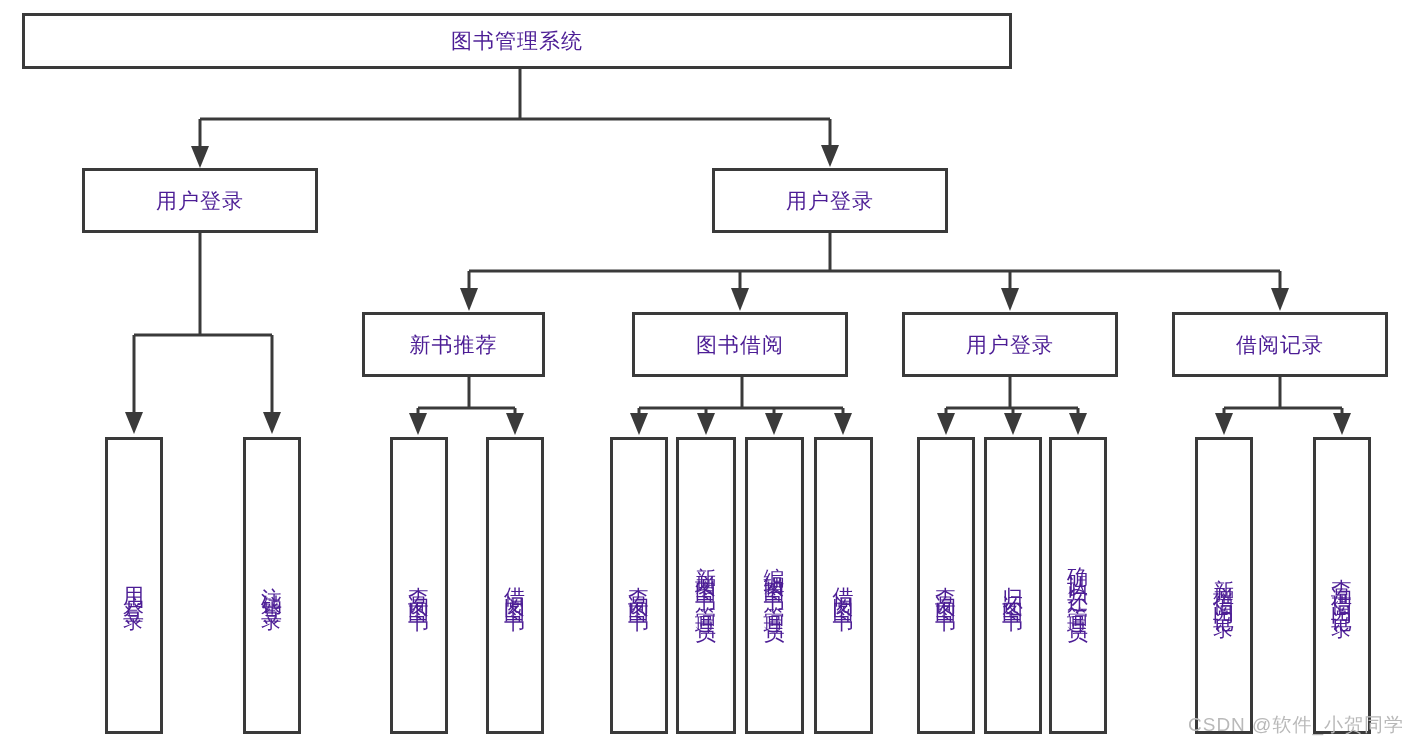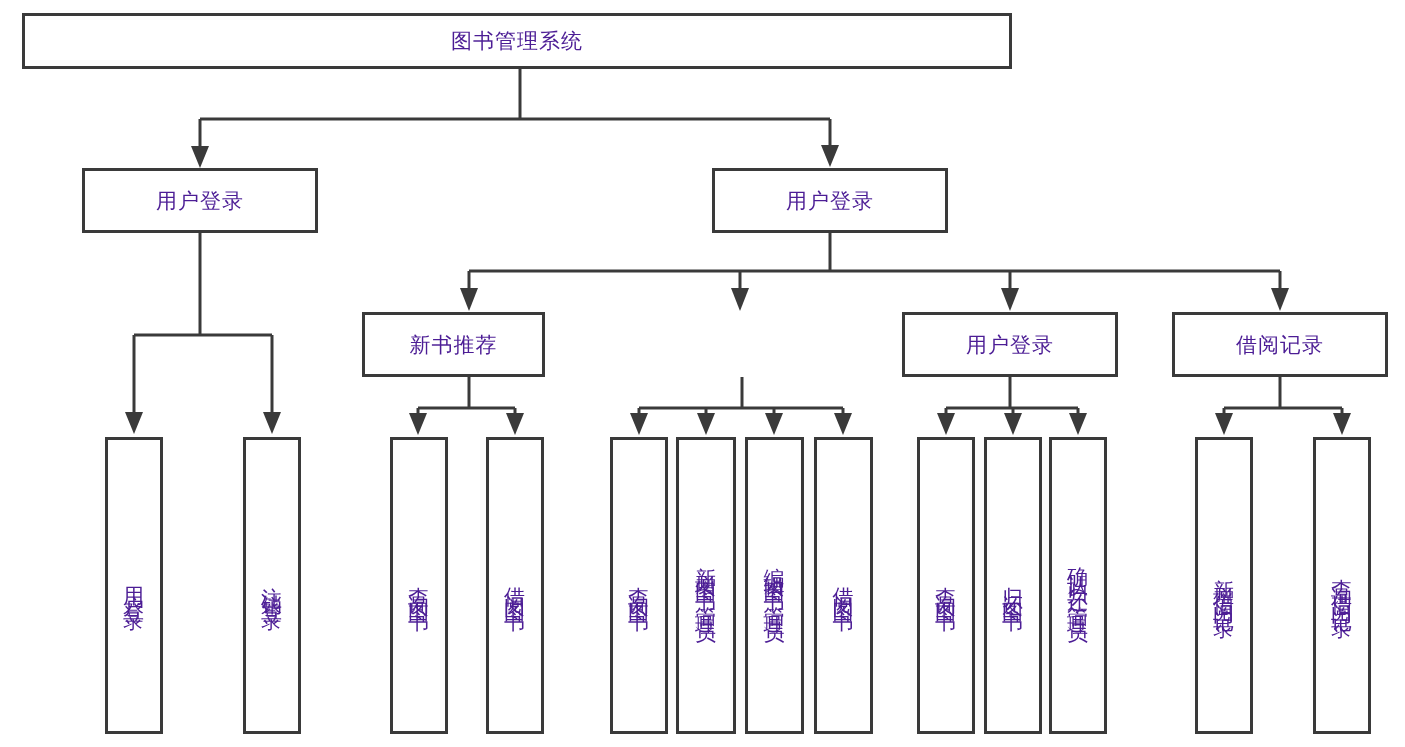--- a/index.html
+++ b/index.html
@@ -129,20 +129,23 @@
   <div class="node h" style="left:82px;top:168px;width:236px;height:65px">
     <span>用户登录</span>
   </div>
   <div class="node h" style="left:712px;top:168px;width:236px;height:65px">
     <span>用户登录</span>
   </div>
 
   <div class="node h" style="left:362px;top:312px;width:183px;height:65px">
     <span>新书推荐</span>
   </div>
+  <div class="node h" style="left:632px;top:312px;width:216px;height:65px">
+    <span>图书借阅</span>
+  </div>
   <div class="node h" style="left:902px;top:312px;width:216px;height:65px">
     <span>用户登录</span>
   </div>
   <div class="node h" style="left:1172px;top:312px;width:216px;height:65px">
     <span>借阅记录</span>
   </div>
 
   <div class="node v" style="left:105px;top:437px;width:58px;height:297px">
     <span>用户登录</span>
   </div>
@@ -180,14 +183,15 @@
     <span>确认归还（管理员）</span>
   </div>
 
   <div class="node v" style="left:1195px;top:437px;width:58px;height:297px">
     <span>新增借阅记录</span>
   </div>
   <div class="node v" style="left:1313px;top:437px;width:58px;height:297px">
     <span>查询借阅记录</span>
   </div>
 
+  <div id="watermark">CSDN @软件_小贺同学</div>
 
 </div>
 
 </body></html>

